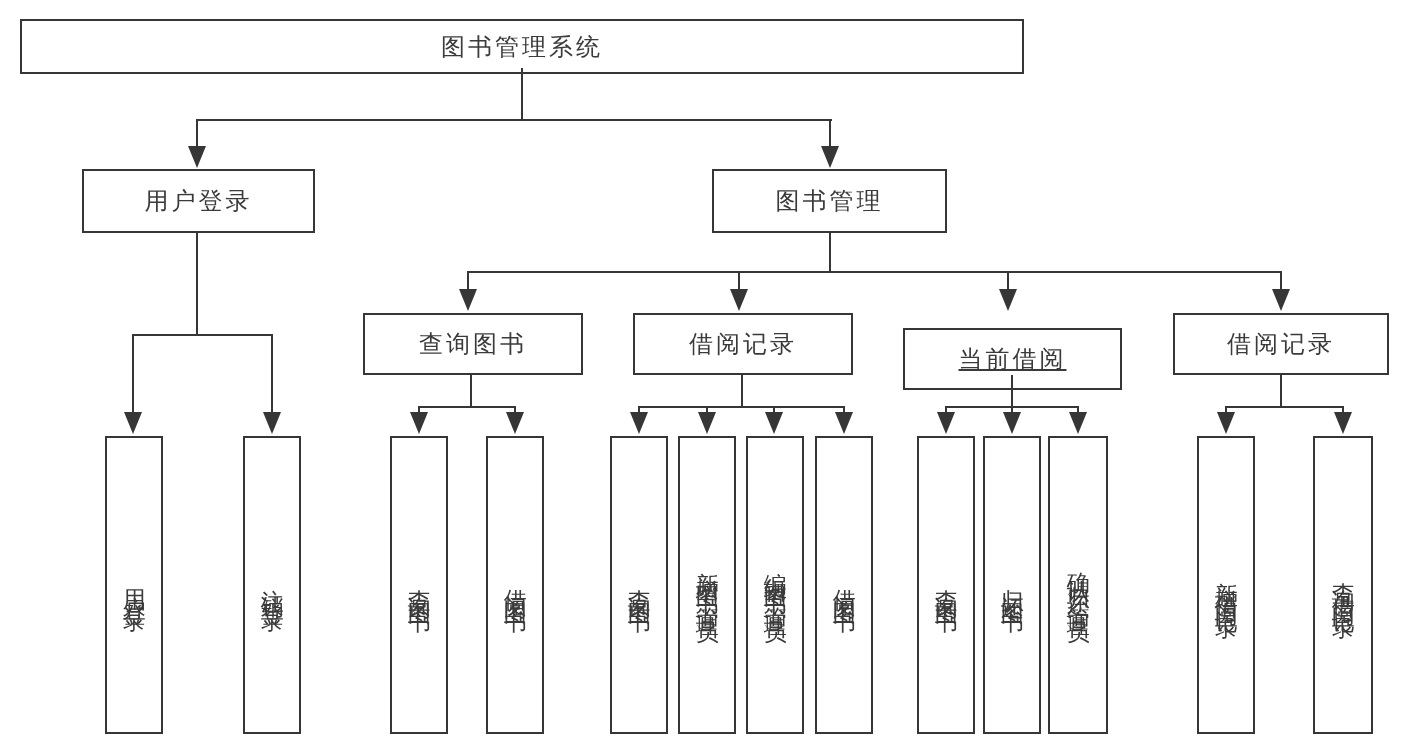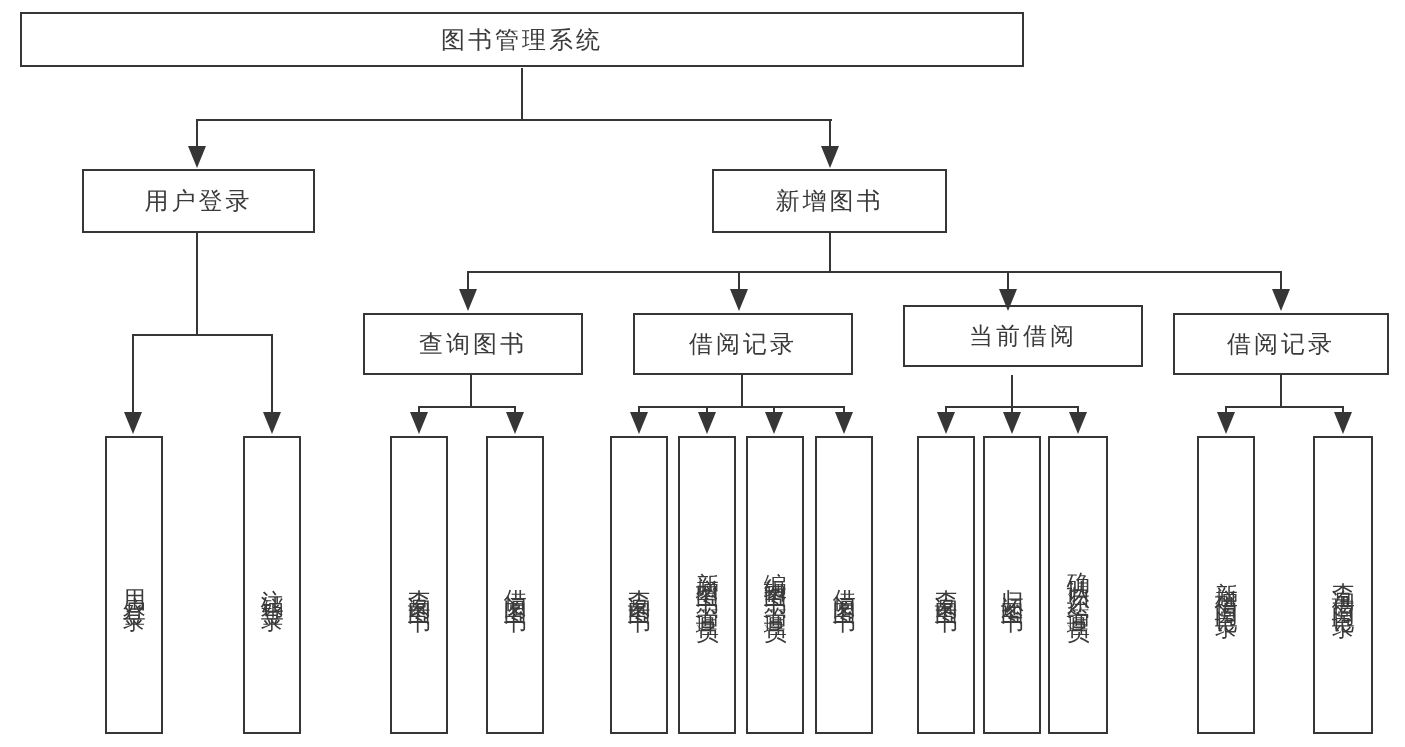--- a/index.html
+++ b/index.html
@@ -54,41 +54,41 @@
     color:var(--wm);
     z-index:10;
     white-space:nowrap;
   }
 </style>
 </head>
 <body>
 
 <div id="canvas">
 
-  <div class="node" style="left:20px;top:12px;width:1004px;height:55px;">
+  <div class="node" style="left:20px;top:19px;width:1004px;height:55px;">
     <span>图书管理系统</span>
   </div>
 
   <div class="node" style="left:82px;top:169px;width:233px;height:64px;">
     <span>用户登录</span>
   </div>
 
   <div class="node" style="left:712px;top:169px;width:235px;height:64px;">
-    <span>新增图书</span>
+    <span>图书管理</span>
   </div>
 
   <div class="node" style="left:363px;top:313px;width:220px;height:62px;">
     <span>查询图书</span>
   </div>
 
   <div class="node" style="left:633px;top:313px;width:220px;height:62px;">
     <span>借阅记录</span>
   </div>
 
-  <div class="node" style="left:903px;top:305px;width:240px;height:62px;">
+  <div class="node" style="left:903px;top:328px;width:219px;height:62px;text-decoration:underline;">
     <span>当前借阅</span>
   </div>
 
   <div class="node" style="left:1173px;top:313px;width:216px;height:62px;">
     <span>借阅记录</span>
   </div>
 
   <div class="leaf" style="left:105px;">
     <span>用户登录</span>
   </div>

